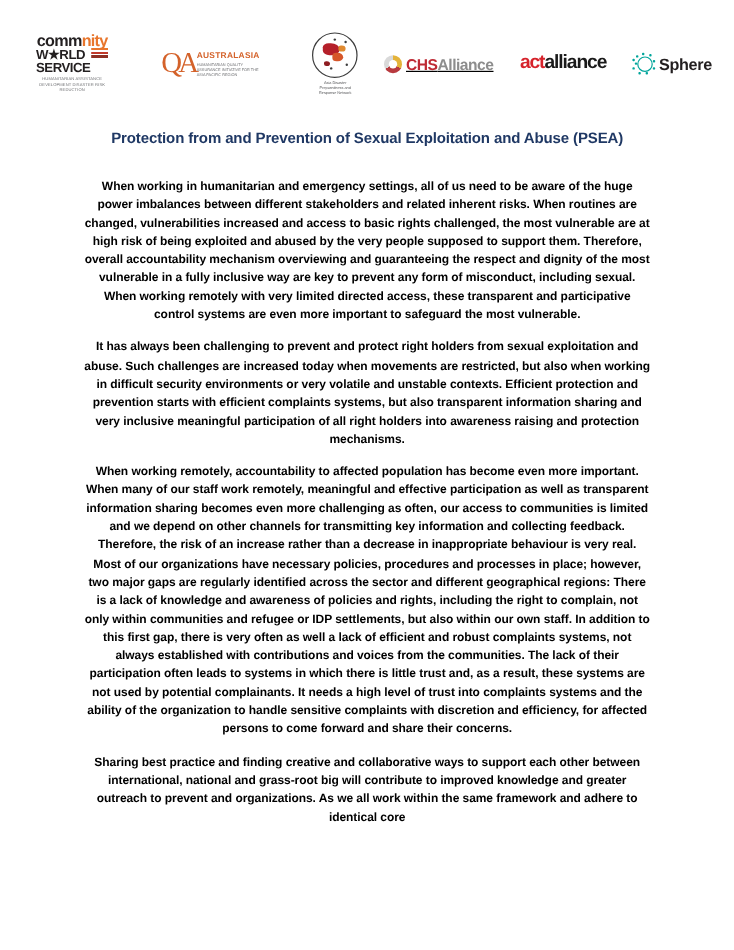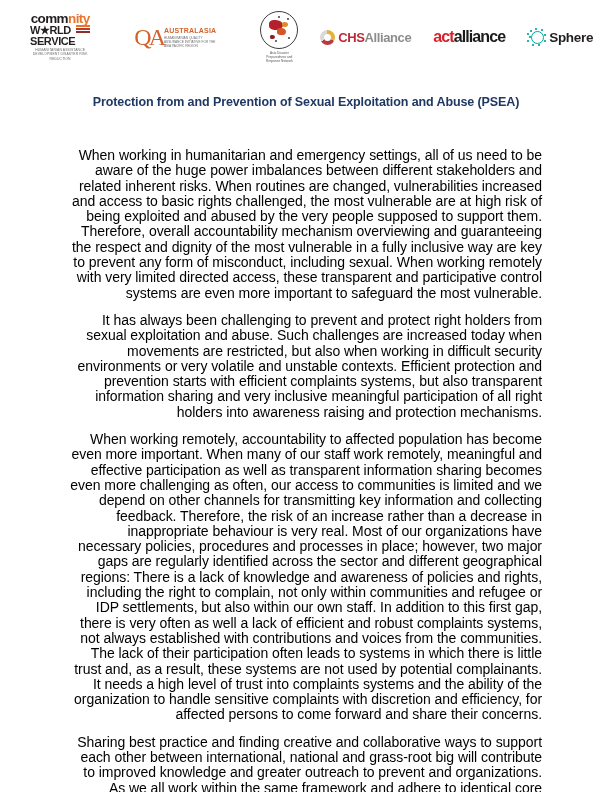--- a/index.html
+++ b/index.html
@@ -19,21 +19,21 @@
   .page {
     width: 612px;
     height: 792px;
     position: relative;
     box-sizing: border-box;
   }
 
   
   .logo-strip {
     position: absolute;
-    top: 10px;
+    top: 26px;
     left: 30px;
     width: 552px;
     height: 54px;
     display: flex;
     align-items: center;
     justify-content: space-between;
     gap: 22px;
   }
   .logo {
     display: flex;
@@ -143,21 +143,21 @@
     background: #3c3c3c;
   }
   .circ-sub {
     font-size: 3.2px;
     line-height: 4px;
     color: #58595b;
     margin-top: 2px;
   }
 
   
-  .logo-chs { display: flex; align-items: flex-start; gap: 3px; width: 92px; }
+  .logo-chs { display: flex; align-items: flex-start; gap: 3px; width: 92px; text-decoration: underline; }
   .chs-mark {
     width: 15px; height: 15px; border-radius: 50%;
     background: conic-gradient(#e4b33a 0 33%, #b83a3f 33% 66%, #d9d9d9 66% 100%);
     position: relative;
   }
   .chs-mark::after {
     content: "";
     position: absolute; inset: 4px;
     border-radius: 50%; background: #ffffff;
   }
@@ -218,38 +218,39 @@
     color: #1f3864;
     text-decoration: underline;
     letter-spacing: 0.2px;
     line-height: 16px;
   }
   .doc-title {
     font-size: 12.5px;
     font-weight: 700;
     color: #1f3864;
     line-height: 20px;
-    margin-top: 6px;
+    margin-top: 19px;
     letter-spacing: -0.1px;
   }
 
   
   .body-block {
     position: absolute;
     top: 148px;
     left: 70px;
     width: 472px;
   }
   .para {
-    font-size: 14px;
+    font-size: 10px;
     line-height: 15.3px;
     color: #000000;
-    text-align: right;
+    text-align: center;
     margin: 0 0 12px 0;
     letter-spacing: -0.05px;
+    font-weight: bold;
   }
   .para.tight { margin-bottom: 0; }
 
   .remember-wrap {
     margin: 22px 0 24px 0;
     padding-left: 112px;
   }
   .remember {
     display: inline-block;
     font-size: 12.5px;

